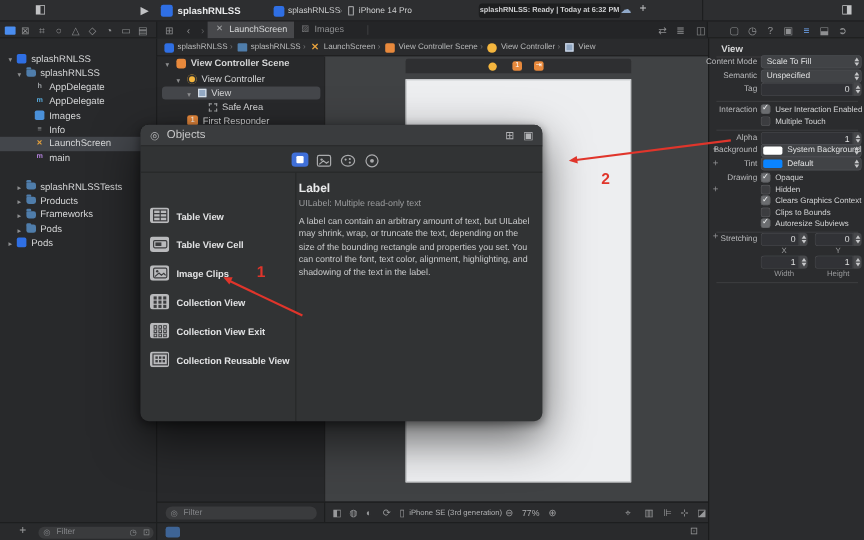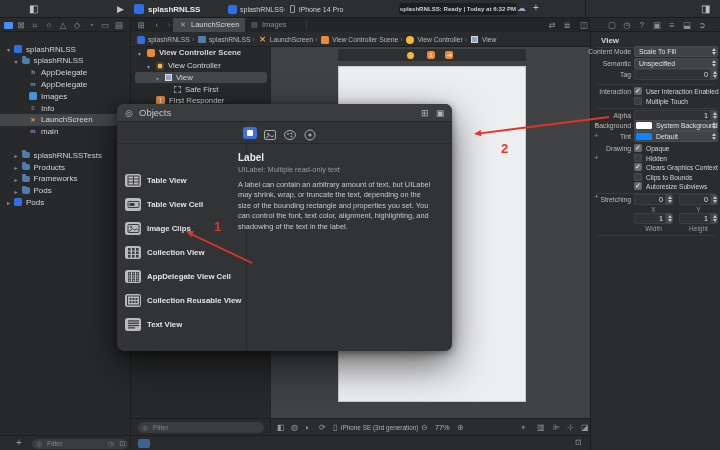--- a/index.html
+++ b/index.html
@@ -76,21 +76,21 @@
            box-shadow:0 1px 0 rgba(255,255,255,.06) inset, 0 14px 38px rgba(0,0,0,.6), 0 2px 8px rgba(0,0,0,.45);
            overflow:hidden; }
   #paneltitle { left:0; top:0; width:335px; height:18px; background:#3a3c3e; border-bottom:1px solid #272829; }
   .ptic { color:#b4b5b7; font-size:9px; line-height:18px; }
   #panetabs { left:0; top:19px; width:335px; height:21px; border-bottom:1px solid #272829; }
   .libtab { position:absolute; top:4px; width:14px; height:12px; border-radius:3px; }
   .librow { position:absolute; left:0; width:129px; height:24px; }
   .librow .lbl { position:absolute; left:33px; top:8px; font-size:7.8px; font-weight:bold; color:#e2e3e4; white-space:nowrap; }
   .libic { position:absolute; left:8px; top:5px; }
   #libdivider { position:absolute; left:129px; top:40px; width:1px; height:207px; background:#272829; }
-  #libdetail { position:absolute; left:112px; top:40px; width:205px; height:207px; }
+  #libdetail { position:absolute; left:123px; top:40px; width:205px; height:207px; }
 
   .red { color:#e0352b; font-weight:bold; font-size:13px; }
 </style>
 </head>
 <body>
 
 <div id="root">
 
   <div class="abs" id="toolbar">
     <div class="abs tbicon" style="left:29px;top:4px;">◧</div>
@@ -262,21 +262,21 @@
       <span class="lbl" style="left:37px;">View Controller</span>
     </div>
     <div class="abs orow" style="top:25px;">
       <span class="abs" style="left:4px;top:0px;width:132px;height:11px;background:#45474b;border-radius:3px;"></span>
       <span class="chev" style="left:25px;">▾</span>
       <span class="abs" style="left:34px;top:2px;width:7px;height:7px;border:1px solid #d8e0ea;background:#93a9c4;"></span>
       <span class="lbl" style="left:45px;">View</span>
     </div>
     <div class="abs orow" style="top:37px;">
       <span class="abs" style="left:43px;top:2px;width:7px;height:7px;border:1px dashed #9a9b9d;"></span>
-      <span class="lbl" style="left:54px;">Safe First</span>
+      <span class="lbl" style="left:54px;">Safe Area</span>
     </div>
     <div class="abs orow" style="top:48px;">
       <span class="abs" style="left:25px;top:1px;width:9px;height:9px;border-radius:2px;background:#e8893c;color:#fff;font-size:6.5px;line-height:9px;text-align:center;">1</span>
       <span class="lbl" style="left:38px;">First Responder</span>
     </div>
     <div class="abs orow" style="top:59px;">
       <span class="abs" style="left:25px;top:1px;width:9px;height:9px;border-radius:2px;background:#e8893c;color:#fff;font-size:6px;line-height:9px;text-align:center;">⇥</span>
       <span class="lbl" style="left:38px;">Exit</span>
     </div>
   </div>
@@ -479,49 +479,37 @@
                 <rect x="7.4" y="2.4" width="2.2" height="2.2"></rect>
                 <rect x="11.4" y="2.4" width="2.2" height="2.2"></rect>
                 <rect x="3.4" y="5.9" width="2.2" height="2.2"></rect>
                 <rect x="7.4" y="5.9" width="2.2" height="2.2"></rect>
                 <rect x="11.4" y="5.9" width="2.2" height="2.2"></rect>
                 <rect x="3.4" y="9.4" width="2.2" height="2.2"></rect>
                 <rect x="7.4" y="9.4" width="2.2" height="2.2"></rect>
                 <rect x="11.4" y="9.4" width="2.2" height="2.2"></rect>
               </g>
             </svg></span>
-          <span class="lbl" style="left:30px;">AppDelegate View Cell</span>
+          <span class="lbl" style="left:30px;">Collection View Exit</span>
         </div>
         <div class="librow" style="top: 144px;">
           <span class="libic"><svg width="16" height="13">
               <rect width="16" height="13" rx="2.5" fill="#b9babc"></rect>
               <rect x="2.5" y="2" width="12" height="9" fill="none" stroke="#3c3d3f"></rect>
               <g fill="#3c3d3f">
                 <rect x="4.5" y="4" width="2" height="2"></rect>
                 <rect x="7.5" y="4" width="2" height="2"></rect>
                 <rect x="10.5" y="4" width="2" height="2"></rect>
                 <rect x="4.5" y="7" width="2" height="2"></rect>
                 <rect x="7.5" y="7" width="2" height="2"></rect>
                 <rect x="10.5" y="7" width="2" height="2"></rect>
               </g>
             </svg></span>
           <span class="lbl" style="left:30px;">Collection Reusable View</span>
         </div>
-        <div class="librow" style="top: 168px;">
-          <span class="libic"><svg width="16" height="13">
-              <rect width="16" height="13" rx="2.5" fill="#b9babc"></rect>
-              <g fill="#3c3d3f">
-                <rect x="3" y="2.3" width="11" height="1.3"></rect>
-                <rect x="3" y="4.6" width="11" height="1.3"></rect>
-                <rect x="3" y="6.9" width="11" height="1.3"></rect>
-                <rect x="3" y="9.2" width="7" height="1.3"></rect>
-              </g>
-            </svg></span>
-          <span class="lbl" style="left:30px;">Text View</span>
-        </div>
       </div>
     <div id="libdivider"></div>
     <div id="libdetail">
       <div class="abs t" style="left:9px;top:8px;font-size:10px;font-weight:bold;color:#e9eaeb;">Label</div>
       <div class="abs t" style="left:9px;top:21px;font-size:7.4px;color:#9a9b9d;">UILabel: Multiple read-only text</div>
       <div class="abs" style="left:9px;top:36px;width:197px;font-size:7.4px;line-height:10.4px;color:#c9cacb;">A label can contain an arbitrary amount of text, but UILabel may shrink, wrap, or truncate the text, depending on the size of the bounding rectangle and properties you set. You can control the font, text color, alignment, highlighting, and shadowing of the text in the label.</div>
     </div>
   </div>
 
   <svg class="abs" width="720" height="450" style="left:0;top:0;pointer-events:none;">

